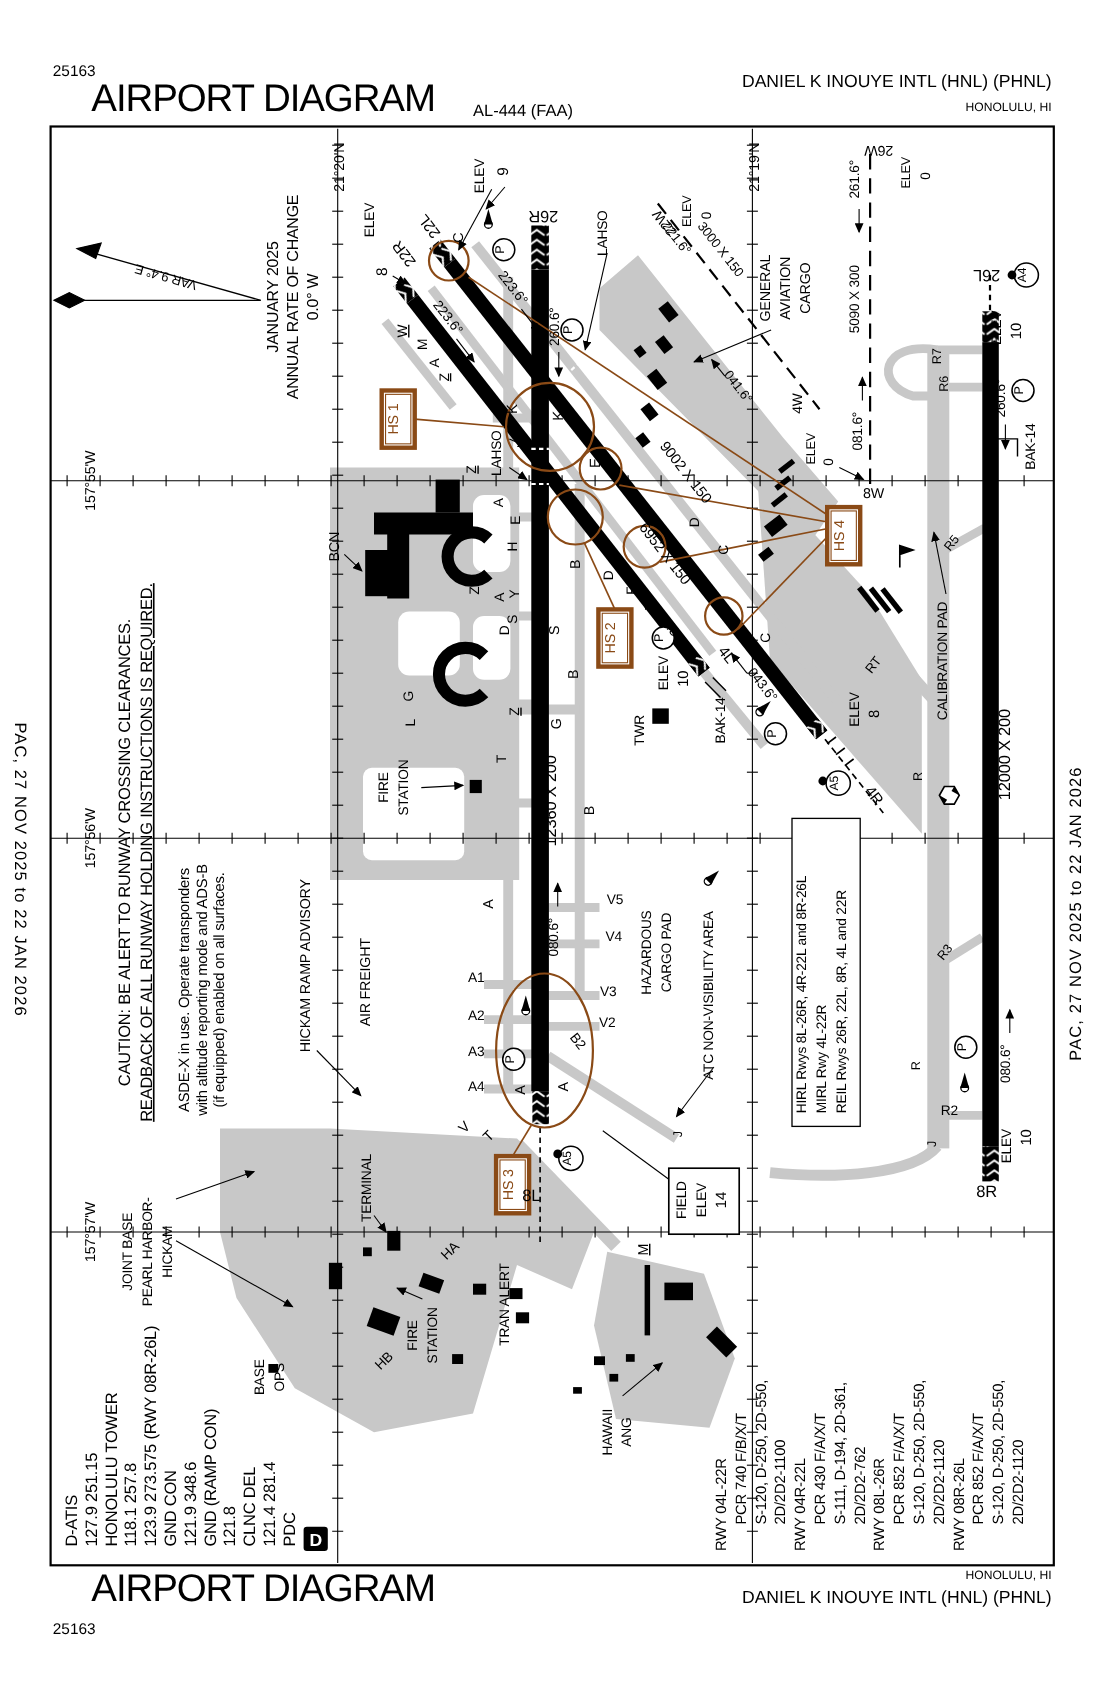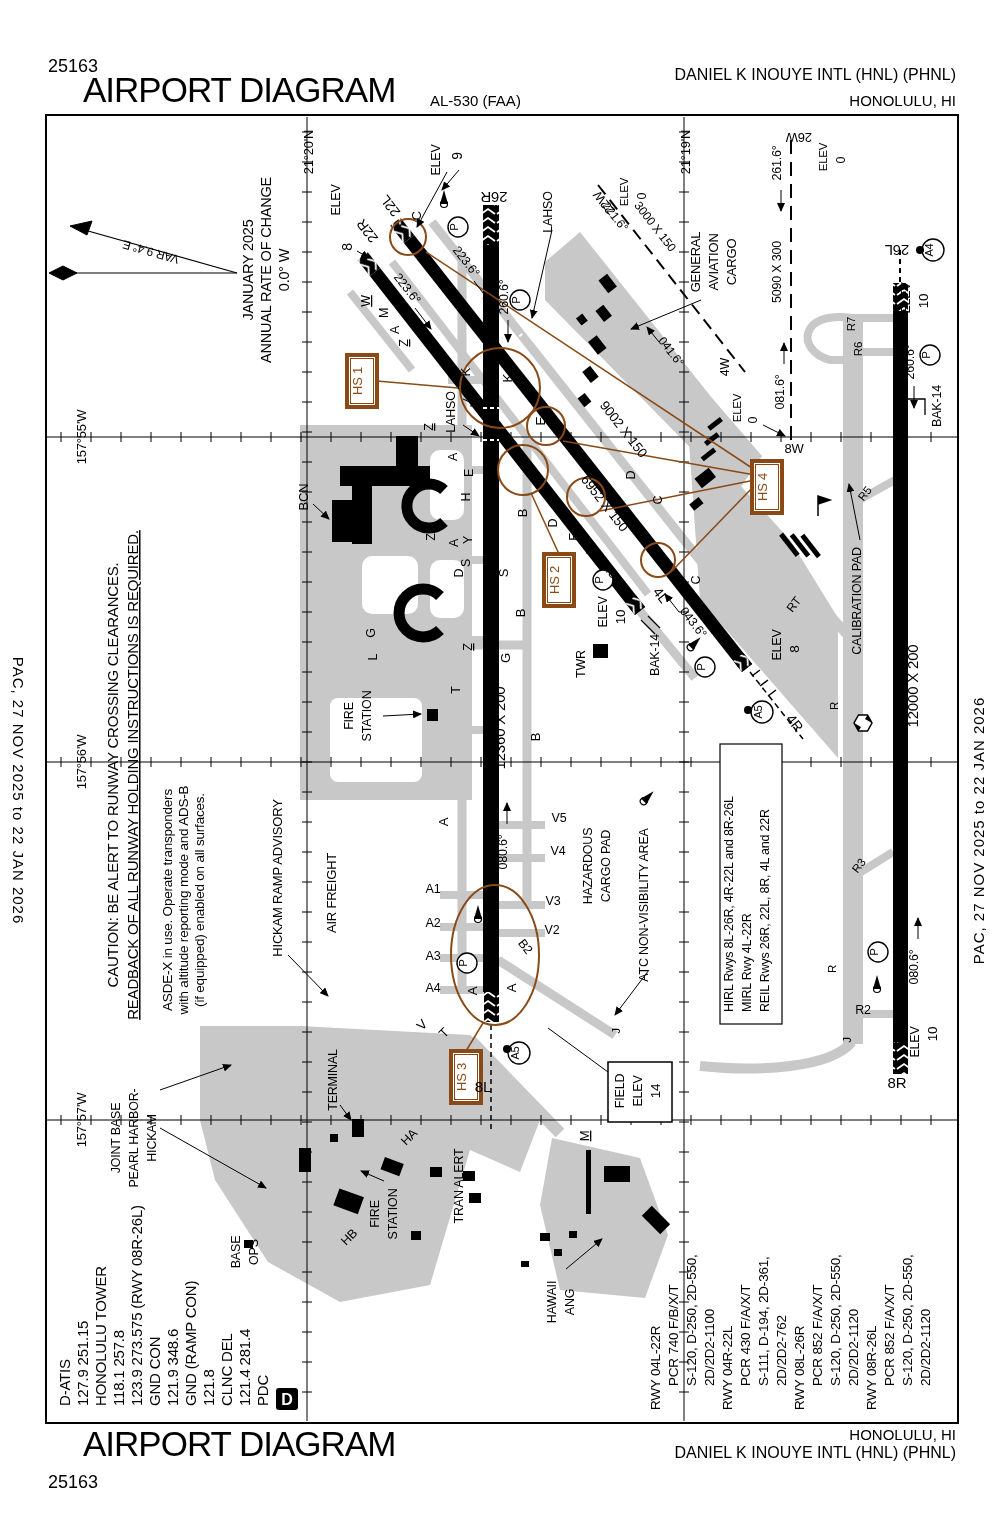--- a/index.html
+++ b/index.html
@@ -1,31 +1,31 @@
 <!DOCTYPE html>
 <html><head>
 <meta charset="utf-8">
 <style>
   html,body{margin:0;padding:0;background:#fff;width:1000px;height:1533px;position:relative;
     font-family:"Liberation Sans",sans-serif;color:#000;overflow:hidden;}
   .abs{position:absolute;white-space:nowrap;}
-  .chart-id{font-size:18px;}
+  .chart-id{font-size:14px;}
   .big-title{font-size:35px;letter-spacing:-1px;margin-left:37px;}
   .al-num{font-size:15px;}
   .apt-name{font-size:16px;}
-  .city{font-size:15px;}
+  .city{font-size:11px;}
   .pac{font-size:15px;letter-spacing:1px;}
   svg text{font-family:"Liberation Sans",sans-serif;letter-spacing:-0.2px;}
 </style>
 </head>
 <body>
 
 <div class="abs chart-id" style="left:48px;top:56px">25163</div>
 <div class="abs big-title" style="left:46px;top:70px">AIRPORT DIAGRAM</div>
-<div class="abs al-num" style="left:430px;top:92px">AL-530 (FAA)</div>
+<div class="abs al-num" style="left:430px;top:92px">AL-444 (FAA)</div>
 <div class="abs apt-name" style="right:44px;top:66px">DANIEL K INOUYE INTL (HNL) (PHNL)</div>
 <div class="abs city" style="right:44px;top:92px">HONOLULU, HI</div>
 
 <div class="abs pac" style="left:-162px;top:782px;width:360px;text-align:center;transform:rotate(90deg)">PAC,  27 NOV 2025  to  22 JAN 2026</div>
 <div class="abs pac" style="right:-158px;top:822px;width:360px;text-align:center;transform:rotate(-90deg)">PAC,  27 NOV 2025  to  22 JAN 2026</div>
 
 <svg width="1000" height="1533" viewBox="0 0 1000 1533" style="position:absolute;left:0;top:0">
   <defs>
     <marker id="ah" markerWidth="10" markerHeight="8" refX="8" refY="4" orient="auto">
       <path d="M0,0 L9,4 L0,8 Z" fill="#000"></path>

